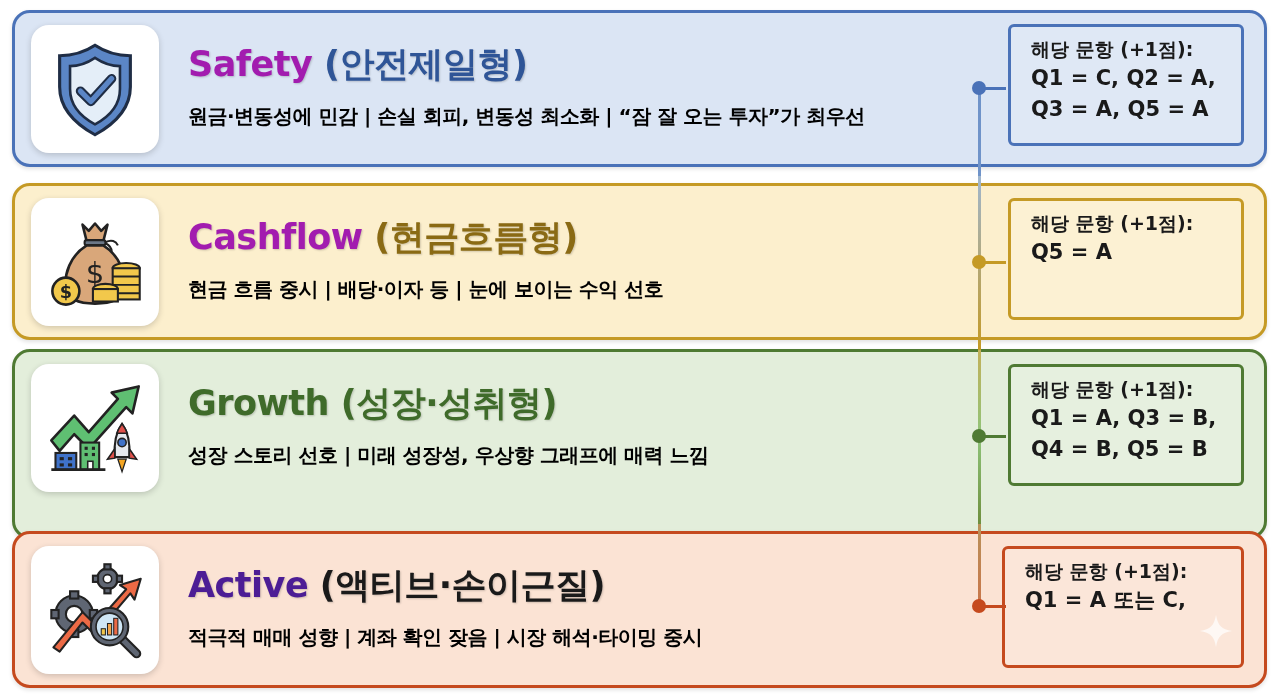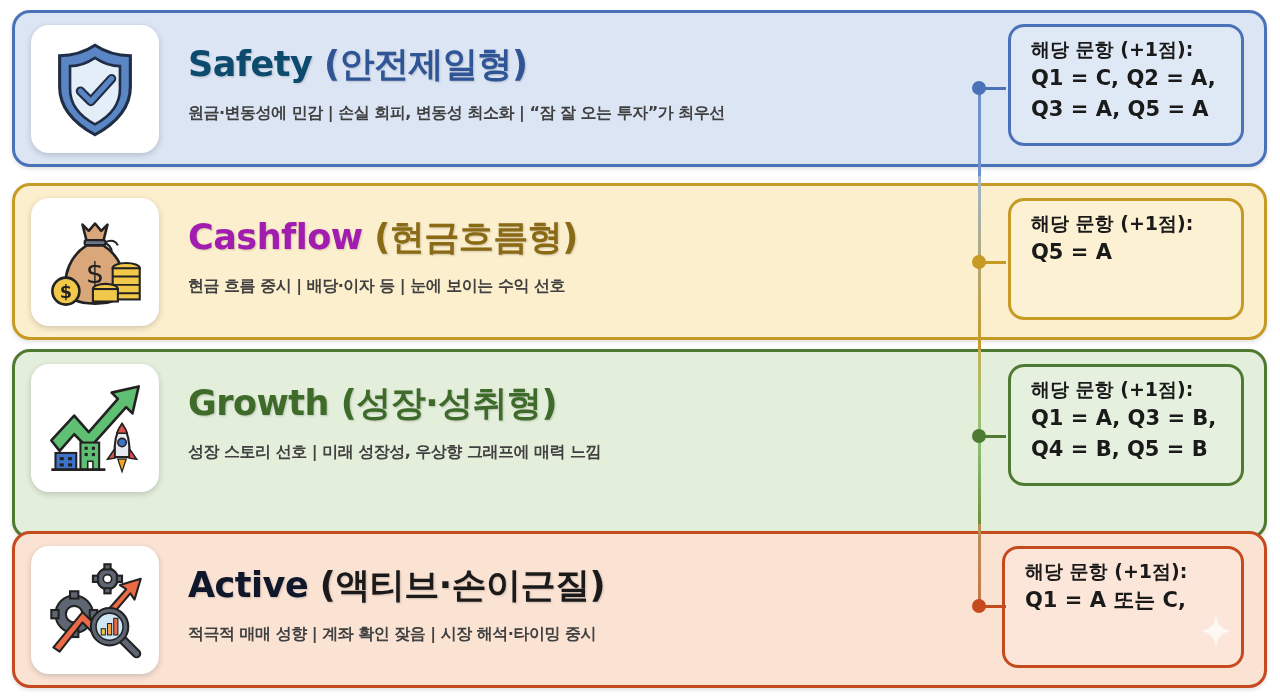--- a/index.html
+++ b/index.html
@@ -16,26 +16,26 @@
     border-radius:18px; box-shadow: 0 2px 6px rgba(0,0,0,0.18);
     display:flex; align-items:center; justify-content:center;
   }
   .icon-box svg { width:104px; height:104px; }
   .title {
     position:absolute; left:173px; top:28px; font-size:35px; font-weight:bold; letter-spacing:-0.5px;
     text-shadow: 1px 1px 2px rgba(0,0,0,0.18); white-space:nowrap;
   }
   .title .ko { color:#1a1a1a; }
   .desc {
-    position:absolute; left:173px; top:90px; font-size:16px; font-weight:bold; color:#404040;
+    position:absolute; left:173px; top:90px; font-size:20px; font-weight:bold; color:#000000;
     white-space:nowrap; letter-spacing:-0.5px;
   }
   .points {
     position:absolute; right:20px; top:14px; width:236px; height:122px; box-sizing:border-box;
-    border:3px solid; border-radius:16px; padding:10px 0 0 20px; background:rgba(255,255,255,0.12);
+    border:3px solid; border-radius:6px; padding:10px 0 0 20px; background:rgba(255,255,255,0.12);
   }
   .points .ph { font-size:19px; font-weight:bold; color:#1a1a1a; white-space:nowrap; }
   .points .pl { font-size:21px; color:#1a1a1a; line-height:31px; white-space:nowrap;font-weight:bold; }
   .connector { position:absolute; left:978px; width:3px; }
   .dot { position:absolute; left:972px; width:14px; height:14px; border-radius:50%; }
   .stub { position:absolute; left:984px; width:22px; height:3px; }
   .sparkle { position:absolute; right:30px; bottom:36px; width:36px; height:36px; }
 </style>
 </head>
 <body>
@@ -43,21 +43,21 @@
 <div class="card" style="top:10px; height:157px; border-color:#4a72b8; background:#dbe5f4;">
   <div class="icon-box">
     <svg viewBox="0 0 100 100">
       <path d="M50 8 C38 16 26 18 16 18 L16 48 C16 70 32 84 50 94 C68 84 84 70 84 48 L84 18 C74 18 62 16 50 8 Z" fill="#5b86c6" stroke="#1f2d45" stroke-width="3"></path>
       <path d="M50 20 C41 26 33 28 26 28 L26 50 C26 66 37 77 50 84 C63 77 74 66 74 50 L74 28 C67 28 59 26 50 20 Z" fill="#e4eef8" stroke="#1f2d45" stroke-width="2.5"></path>
       <path d="M36 52 L46 62 L66 40" fill="none" stroke="#1f2d45" stroke-width="9" stroke-linecap="round" stroke-linejoin="round"></path>
       <path d="M36 52 L46 62 L66 40" fill="none" stroke="#5b86c6" stroke-width="5" stroke-linecap="round" stroke-linejoin="round"></path>
     </svg>
   </div>
   <div class="title">
-    <span style="color:#0c4a6e;">Safety</span>
+    <span style="color:#a21caf;">Safety</span>
     <span class="ko" style="color:#2f5597;text-align:center;">(안전제일형)</span>
   </div>
   <div class="desc">원금·변동성에 민감 | 손실 회피, 변동성 최소화 | “잠 잘 오는 투자”가 최우선</div>
   <div class="points" style="border-color:#4a72b8; top:11px;">
     <div class="ph">해당 문항 (+1점):</div>
     <div class="pl">Q1 = C,  Q2 = A,</div>
     <div class="pl">Q3 = A,  Q5 = A</div>
   </div>
 </div>
 
@@ -147,21 +147,21 @@
       <line x1="76" y1="78" x2="90" y2="92" stroke="#222" stroke-width="9" stroke-linecap="round"></line>
       <line x1="76" y1="78" x2="90" y2="92" stroke="#5f6673" stroke-width="5" stroke-linecap="round"></line>
       <circle cx="64" cy="66" r="18" fill="#5f6673" stroke="#222" stroke-width="2"></circle>
       <circle cx="64" cy="66" r="13" fill="#cfe6f5" stroke="#222" stroke-width="1.5"></circle>
       <rect x="56" y="68" width="4" height="6" fill="#f2c84b" stroke="#222" stroke-width="1"></rect>
       <rect x="62" y="63" width="4" height="11" fill="#f2a34b" stroke="#222" stroke-width="1"></rect>
       <rect x="68" y="58" width="4" height="16" fill="#ec6a45" stroke="#222" stroke-width="1"></rect>
     </svg>
   </div>
   <div class="title">
-    <span style="color:#0f172a;">Active</span>
+    <span style="color:#4c1d95;">Active</span>
     <span class="ko">(액티브·손이근질)</span>
   </div>
   <div class="desc">적극적 매매 성향 | 계좌 확인 잦음 | 시장 해석·타이밍 중시</div>
   <div class="points" style="border-color:#c54a1e; top:12px; width:242px; right:20px;">
     <div class="ph">해당 문항 (+1점):</div>
     <div class="pl">Q1 = A 또는 C,</div>
   </div>
   <svg class="sparkle" viewBox="0 0 40 40">
     <path d="M20 2 C22 14 26 18 38 20 C26 22 22 26 20 38 C18 26 14 22 2 20 C14 18 18 14 20 2 Z" fill="#ffffff" opacity="0.7"></path>
   </svg>

